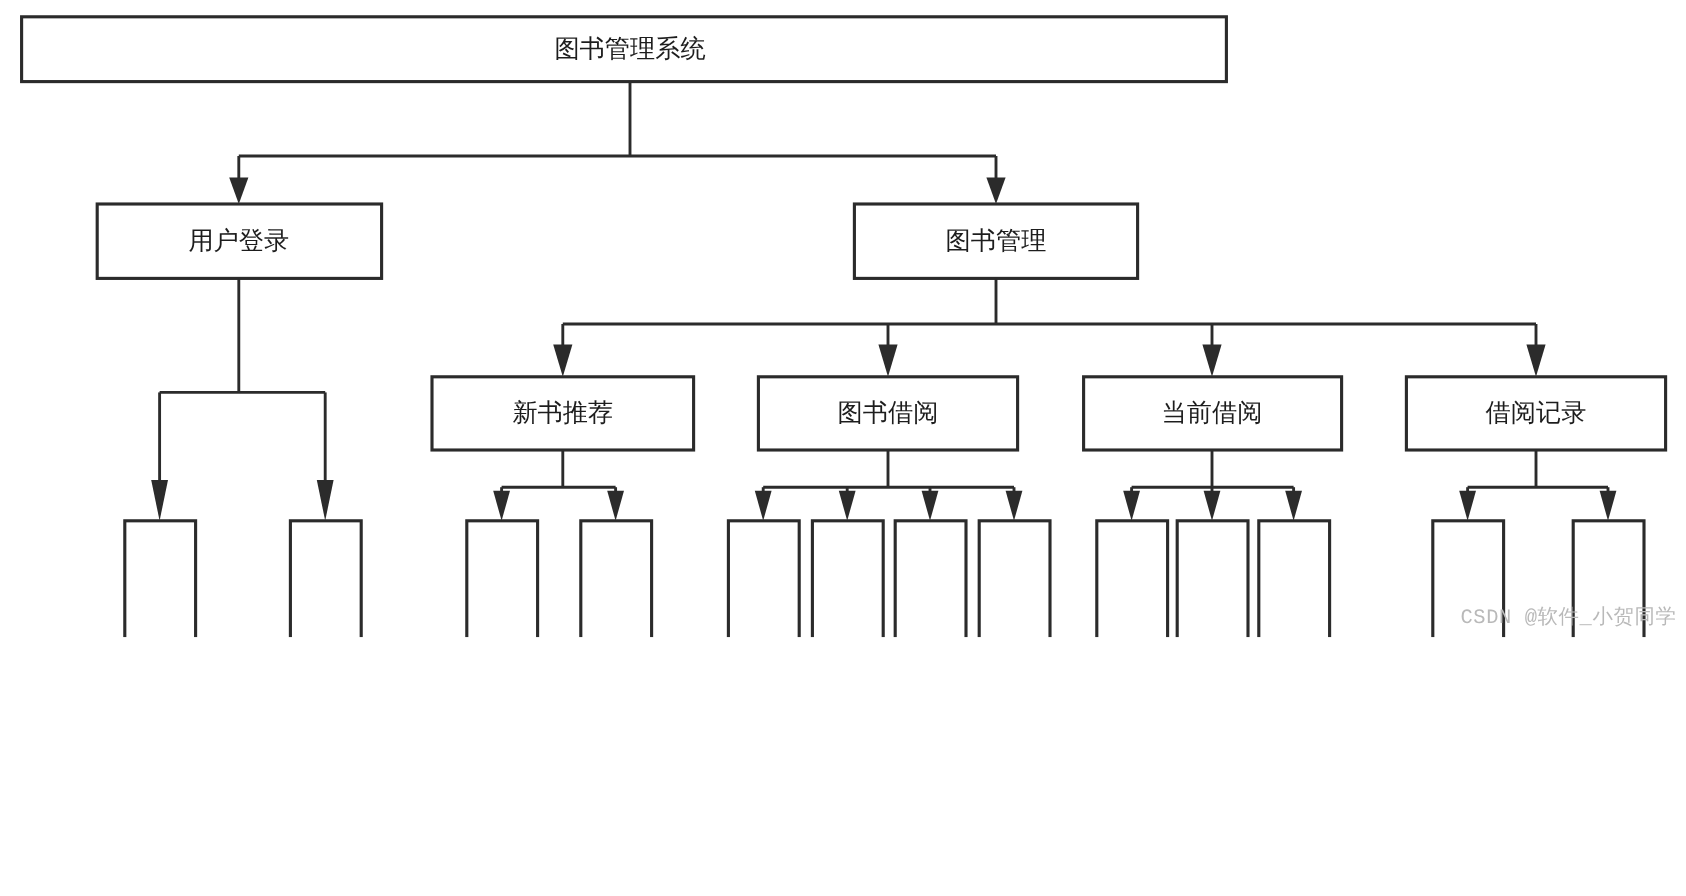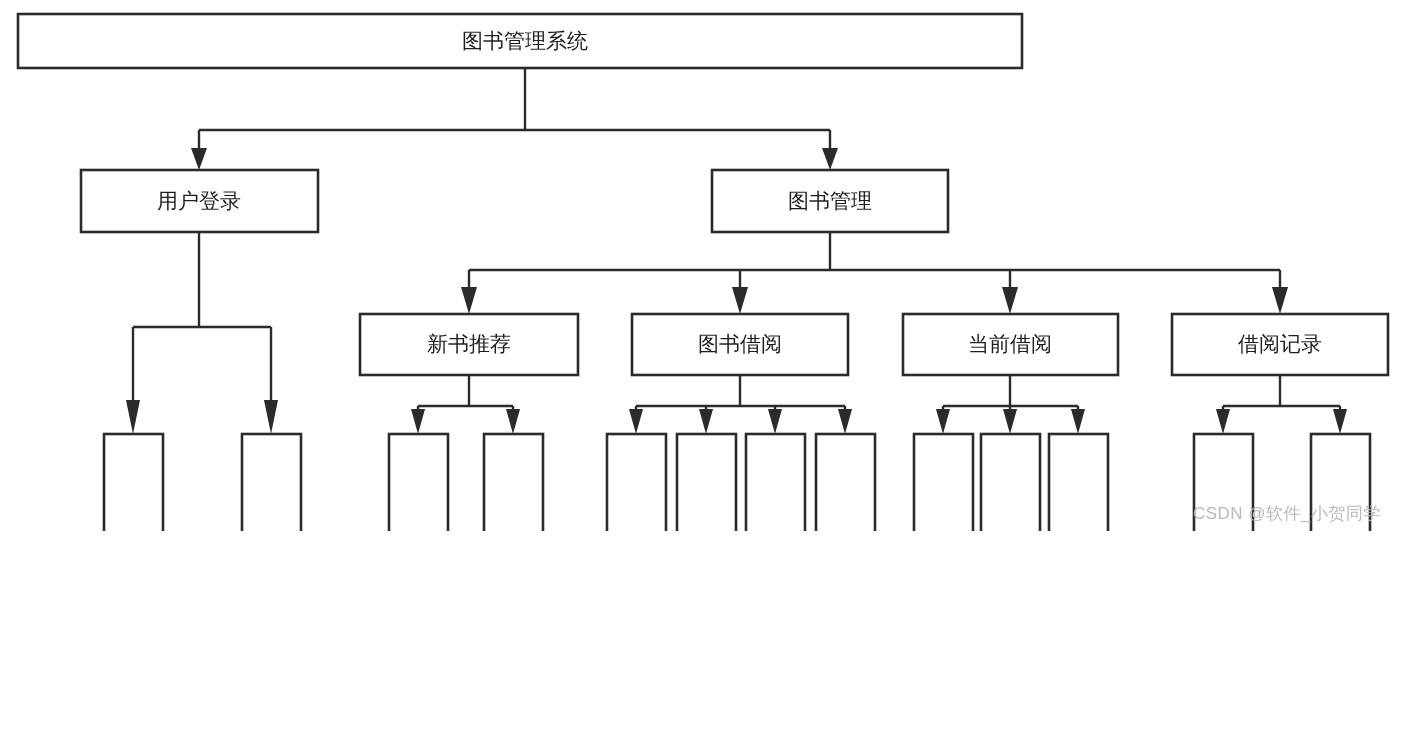--- a/index.html
+++ b/index.html
@@ -58,23 +58,23 @@
     letter-spacing: 2px;
     display: flex;
     align-items: center;
     justify-content: center;
     text-align: center;
     white-space: nowrap;
     pointer-events: none;
   }
   .watermark {
     position: absolute;
-    right: 24px;
+    right: 8px;
     bottom: 6px;
-    font-family: Liberation Sans, sans-serif;
+    font-family: Liberation Mono, monospace;
     font-size: 17px;
     color: #b9b9b9;
     white-space: nowrap;
     letter-spacing: 0.5px;
   }
 </style>
 </head>
 <body>
 
 <div id="diagram-root">

